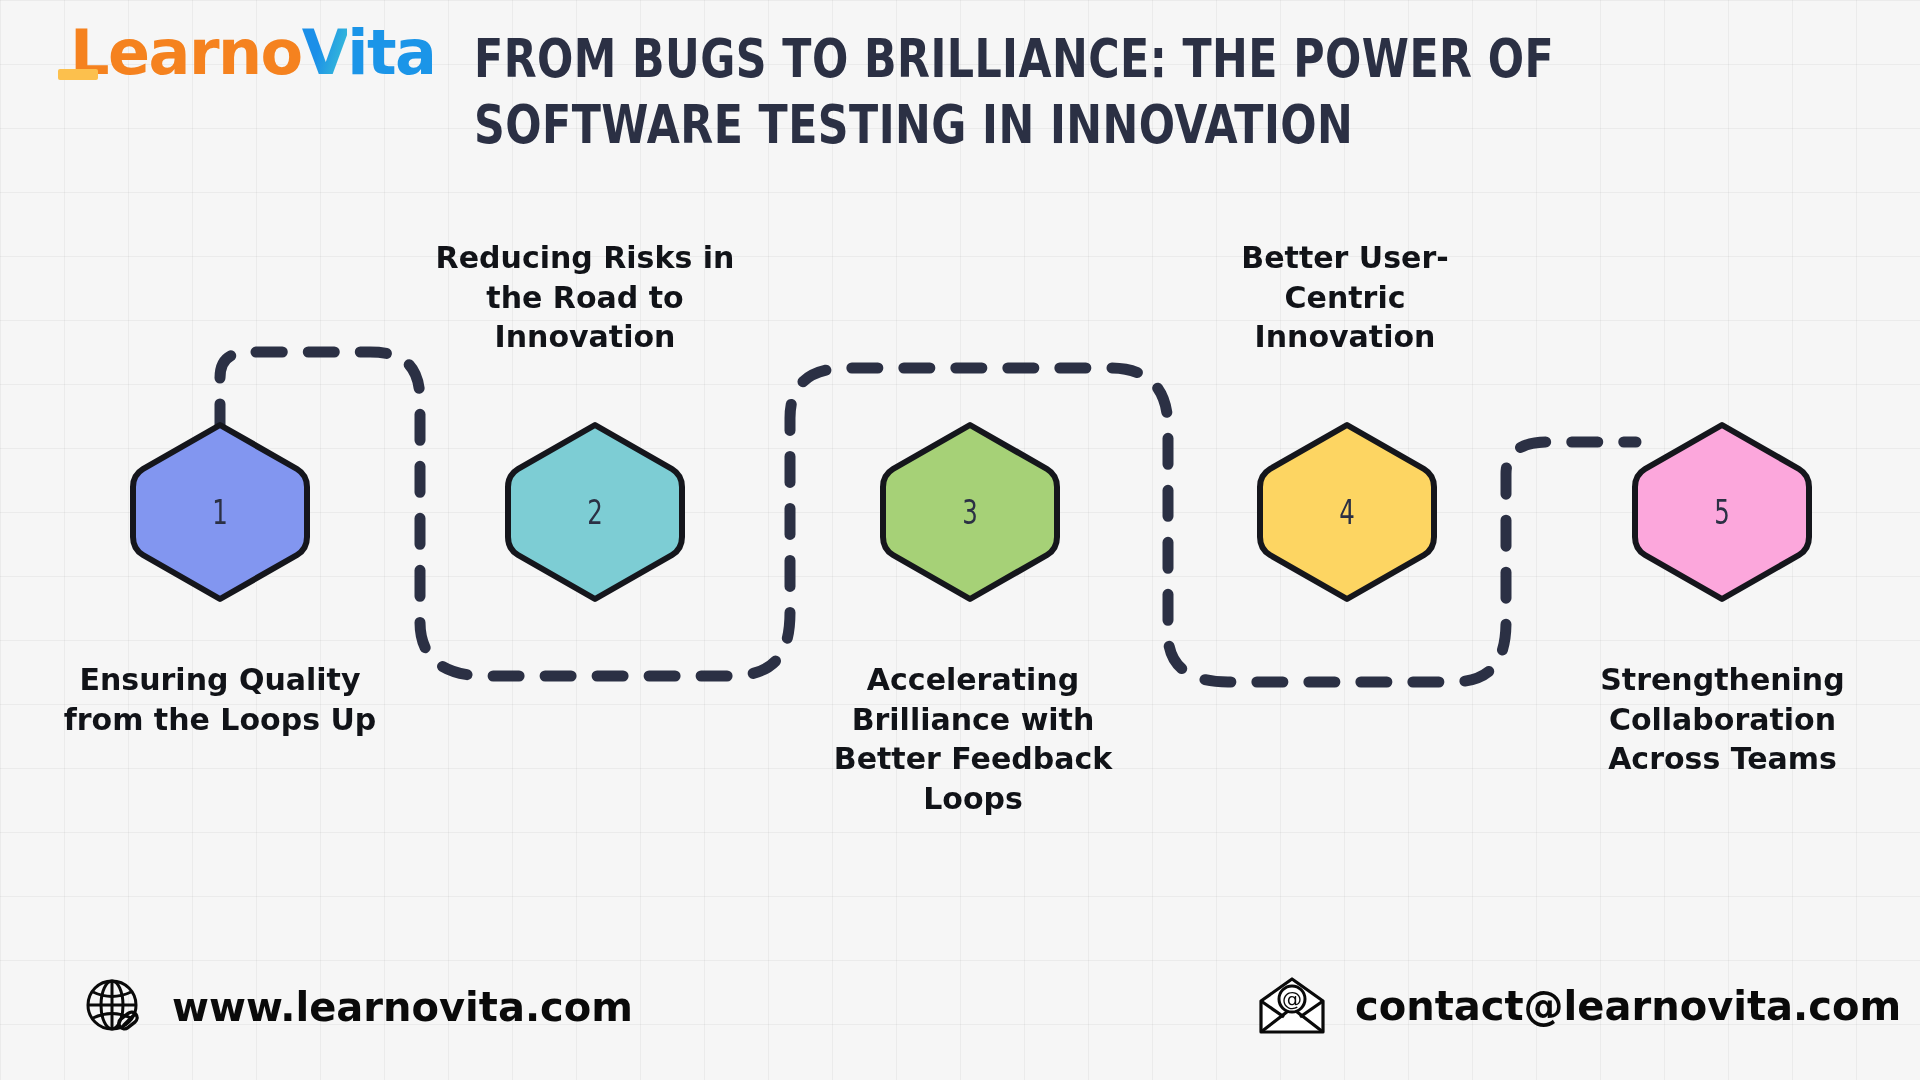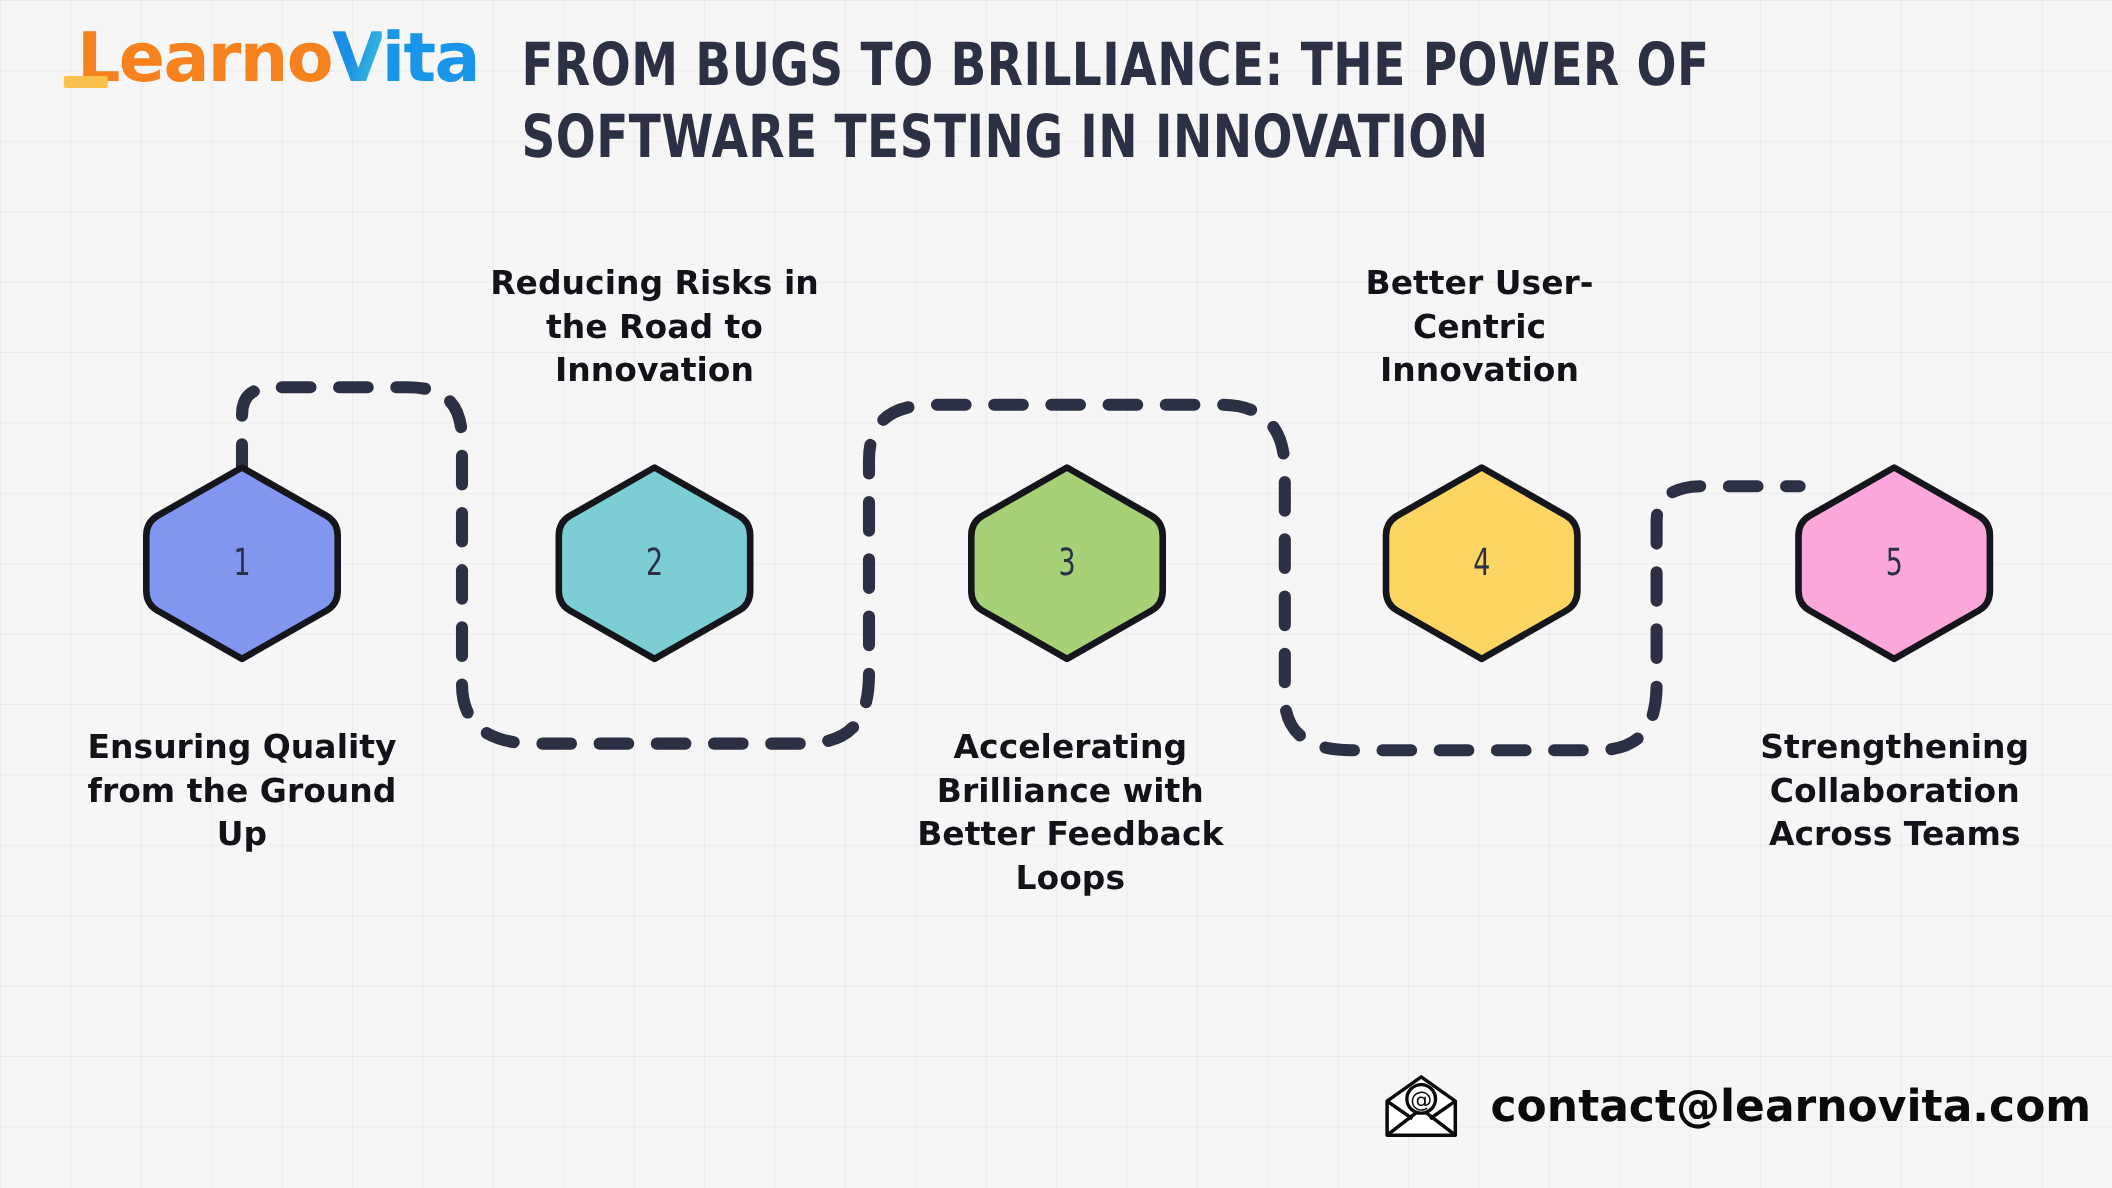--- a/index.html
+++ b/index.html
@@ -168,31 +168,31 @@
              L 1636 442" fill="none" stroke="#2B3044" stroke-width="11" stroke-linecap="round" stroke-dasharray="26 26"></path>
   </svg>
 
   <div class="step">
     <div class="hex-wrap" style="left:125px; top:417px;">
       <svg viewBox="0 0 190 190">
         <path d="M95 8 L172 52 Q182 58 182 70 L182 120 Q182 132 172 138 L95 182 L18 138 Q8 132 8 120 L8 70 Q8 58 18 52 Z" fill="#8296F0" stroke="#15161C" stroke-width="6" stroke-linejoin="round"></path>
       </svg>
       <div class="hex-num">1</div>
     </div>
-    <div class="step-label" style="left:60px; top:660px; width:320px;">Ensuring Quality from the Ground Up</div>
+    <div class="step-label" style="left:60px; top:660px; width:320px;">Ensuring Quality from the Loops Up</div>
   </div>
 
   <div class="step">
     <div class="hex-wrap" style="left:500px; top:417px;">
       <svg viewBox="0 0 190 190">
         <path d="M95 8 L172 52 Q182 58 182 70 L182 120 Q182 132 172 138 L95 182 L18 138 Q8 132 8 120 L8 70 Q8 58 18 52 Z" fill="#7DCDD4" stroke="#15161C" stroke-width="6" stroke-linejoin="round"></path>
       </svg>
       <div class="hex-num">2</div>
     </div>
-    <div class="step-label" style="left:445px; top:238px; width:300px;">Reducing Risks in the Road to Innovation</div>
+    <div class="step-label" style="left:435px; top:238px; width:300px;">Reducing Risks in the Road to Innovation</div>
   </div>
 
   <div class="step">
     <div class="hex-wrap" style="left:875px; top:417px;">
       <svg viewBox="0 0 190 190">
         <path d="M95 8 L172 52 Q182 58 182 70 L182 120 Q182 132 172 138 L95 182 L18 138 Q8 132 8 120 L8 70 Q8 58 18 52 Z" fill="#A6D177" stroke="#15161C" stroke-width="6" stroke-linejoin="round"></path>
       </svg>
       <div class="hex-num">3</div>
     </div>
     <div class="step-label" style="left:818px; top:660px; width:310px;">Accelerating Brilliance with Better Feedback Loops</div>
@@ -211,20 +211,35 @@
   <div class="step">
     <div class="hex-wrap" style="left:1627px; top:417px;">
       <svg viewBox="0 0 190 190">
         <path d="M95 8 L172 52 Q182 58 182 70 L182 120 Q182 132 172 138 L95 182 L18 138 Q8 132 8 120 L8 70 Q8 58 18 52 Z" fill="#FCA7DC" stroke="#15161C" stroke-width="6" stroke-linejoin="round"></path>
       </svg>
       <div class="hex-num">5</div>
     </div>
     <div class="step-label" style="left:1565px; top:660px; width:315px;">Strengthening Collaboration Across Teams</div>
   </div>
 
+  <div class="footer-item" style="left:82px; top:975px;">
+    <svg class="footer-icon" width="64" height="64" viewBox="0 0 64 64">
+      <circle cx="30" cy="30" r="24" fill="none" stroke="#0a0a0a" stroke-width="3"></circle>
+      <ellipse cx="30" cy="30" rx="11" ry="24" fill="none" stroke="#0a0a0a" stroke-width="3"></ellipse>
+      <line x1="6" y1="30" x2="54" y2="30" stroke="#0a0a0a" stroke-width="3"></line>
+      <line x1="30" y1="6" x2="30" y2="54" stroke="#0a0a0a" stroke-width="3"></line>
+      <path d="M11 17 Q30 26 49 17" fill="none" stroke="#0a0a0a" stroke-width="3"></path>
+      <path d="M11 43 Q30 34 49 43" fill="none" stroke="#0a0a0a" stroke-width="3"></path>
+      <g stroke="#0a0a0a" stroke-width="3.4" fill="none" stroke-linecap="round">
+        <rect x="36" y="40" width="20" height="11" rx="5.5" transform="rotate(-38 46 45.5)"></rect>
+        <path d="M42 50 Q47 45 51 41"></path>
+      </g>
+    </svg>
+    <span class="footer-text">www.learnovita.com</span>
+  </div>
 
   <div class="footer-item" style="left:1255px; top:975px;">
     <svg class="footer-icon" width="74" height="62" viewBox="0 0 74 62">
       <path d="M6 26 L37 4 L68 26 L68 57 L6 57 Z" fill="#ffffff" stroke="#0a0a0a" stroke-width="3.2" stroke-linejoin="round"></path>
       <path d="M6 57 L37 33 L68 57" fill="none" stroke="#0a0a0a" stroke-width="3.2" stroke-linejoin="round"></path>
       <path d="M6 26 L29 42" fill="none" stroke="#0a0a0a" stroke-width="3.2"></path>
       <path d="M68 26 L45 42" fill="none" stroke="#0a0a0a" stroke-width="3.2"></path>
       <circle cx="37" cy="24" r="13" fill="#ffffff" stroke="#0a0a0a" stroke-width="3"></circle>
       <text x="37" y="31" text-anchor="middle" font-family="DejaVu Sans, sans-serif" font-size="20" fill="#0a0a0a">@</text>
     </svg>

